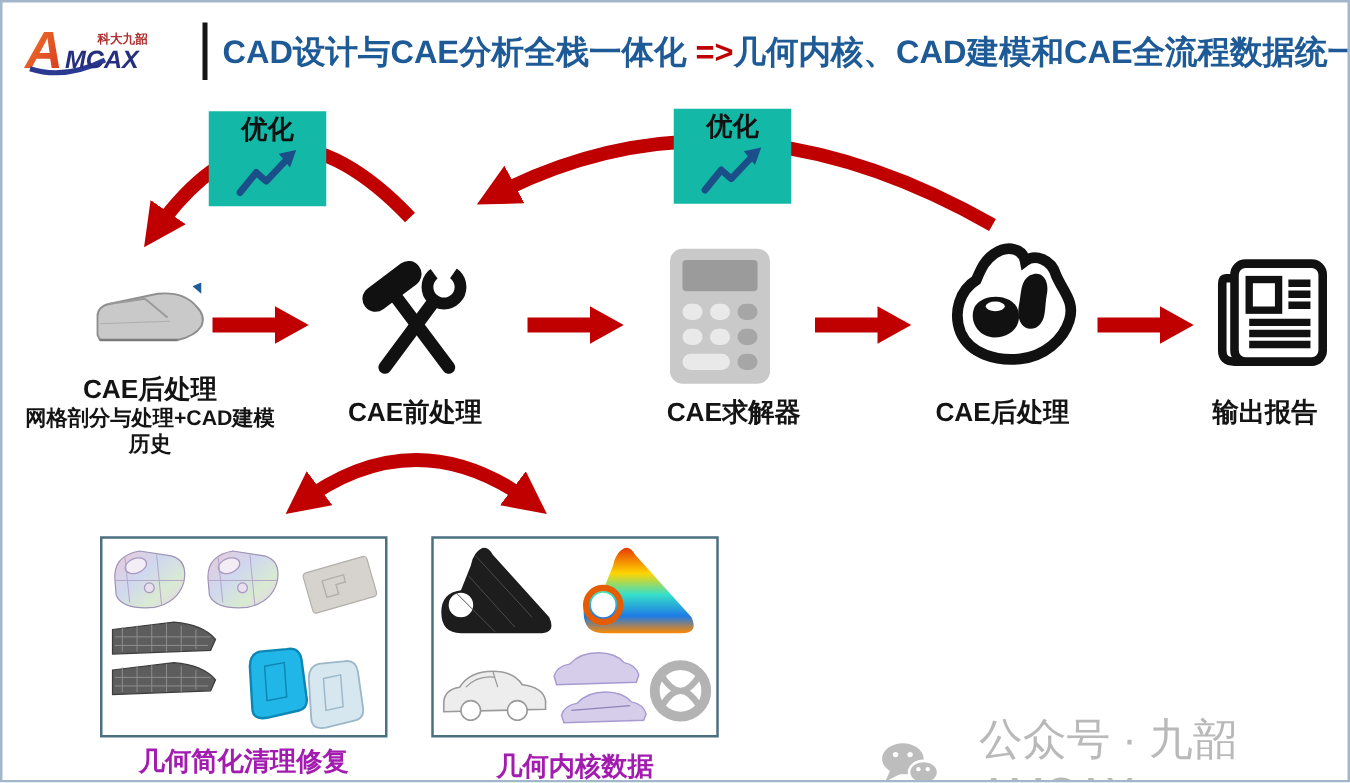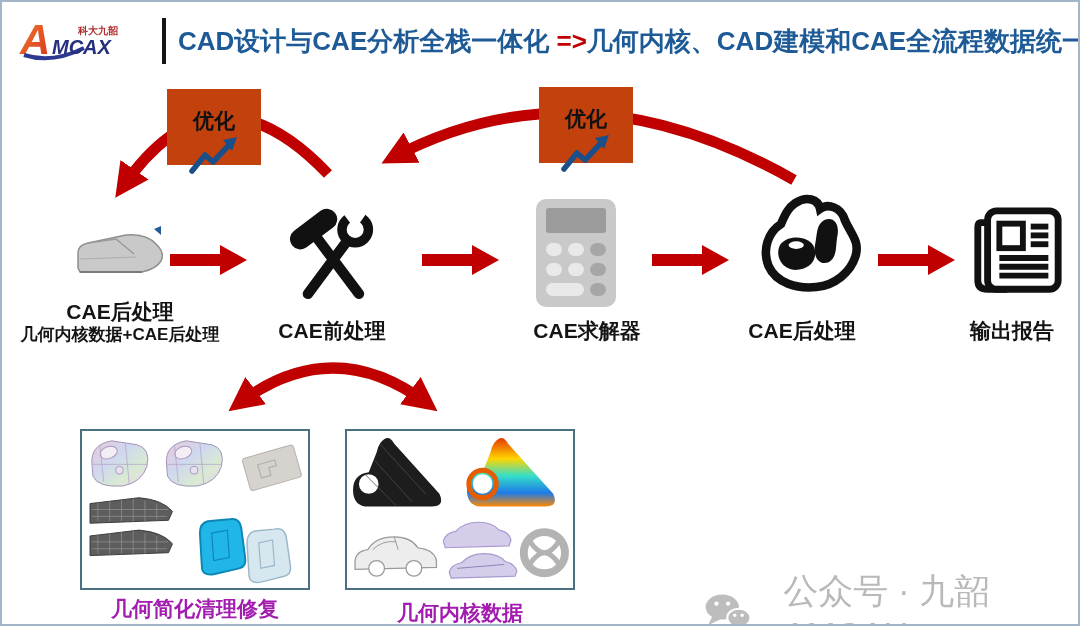--- a/index.html
+++ b/index.html
@@ -9,21 +9,21 @@
     font-family:"Liberation Sans","DejaVu Sans",sans-serif;
   }
   .layer{position:absolute;left:0;top:0;width:1080px;height:626px;z-index:1;}
   .z2{z-index:2;}
   
   .hdr{position:absolute;left:16px;top:12px;display:flex;align-items:center;gap:12px;z-index:3;}
   .hdr-divider{width:4px;height:46px;background:#151515;}
   .title{font-size:26px;font-weight:bold;color:#1d5a96;white-space:nowrap;letter-spacing:0px;}
   .title .red{color:#c00000;}
   
-  .badge{position:absolute;width:94px;height:76px;background:#c2410c;text-align:center;box-sizing:border-box;padding-top:20px;}
+  .badge{position:absolute;width:94px;height:76px;background:#14b8a6;text-align:center;box-sizing:border-box;padding-top:3px;}
   .badge .blabel{font-size:21px;font-weight:bold;color:#111;line-height:24px;}
   
   .nlabel{position:absolute;text-align:center;font-weight:bold;color:#141414;}
   .nlabel .main{font-size:21px;line-height:25px;}
   .nlabel .sub{font-size:17px;line-height:21px;}
   
   .calc{position:absolute;left:534px;top:197px;width:80px;height:108px;background:#c9c9c9;border-radius:10px;}
   .calc .scr{position:absolute;left:10px;top:9px;width:60px;height:25px;background:#9b9b9b;border-radius:3px;}
   .calc .b{position:absolute;width:16px;height:13px;border-radius:8px;background:#e9e9e9;}
   .calc .d{background:#a6a6a6;}
@@ -139,21 +139,21 @@
         <line x1="64" y1="33" x2="82" y2="33"></line>
         <line x1="64" y1="42" x2="82" y2="42"></line>
       <line x1="32" y1="56" x2="82" y2="56"></line>
         <line x1="32" y1="65" x2="82" y2="65"></line>
         <line x1="32" y1="74" x2="82" y2="74"></line>
     </g>
   </svg>
 
   <div class="nlabel z2" style="left:12px;top:297px;width:212px;">
     <div class="main">CAE后处理</div>
-    <div class="sub">几何内核数据+CAE后处理</div>
+    <div class="sub">网格剖分与处理+CAD建模历史</div>
   </div>
   <div class="nlabel z2" style="left:262px;top:316px;width:136px;">
     <div class="main">CAE前处理</div>
   </div>
   <div class="nlabel z2" style="left:517px;top:316px;width:136px;">
     <div class="main">CAE求解器</div>
   </div>
   <div class="nlabel z2" style="left:732px;top:316px;width:136px;">
     <div class="main">CAE后处理</div>
   </div>

